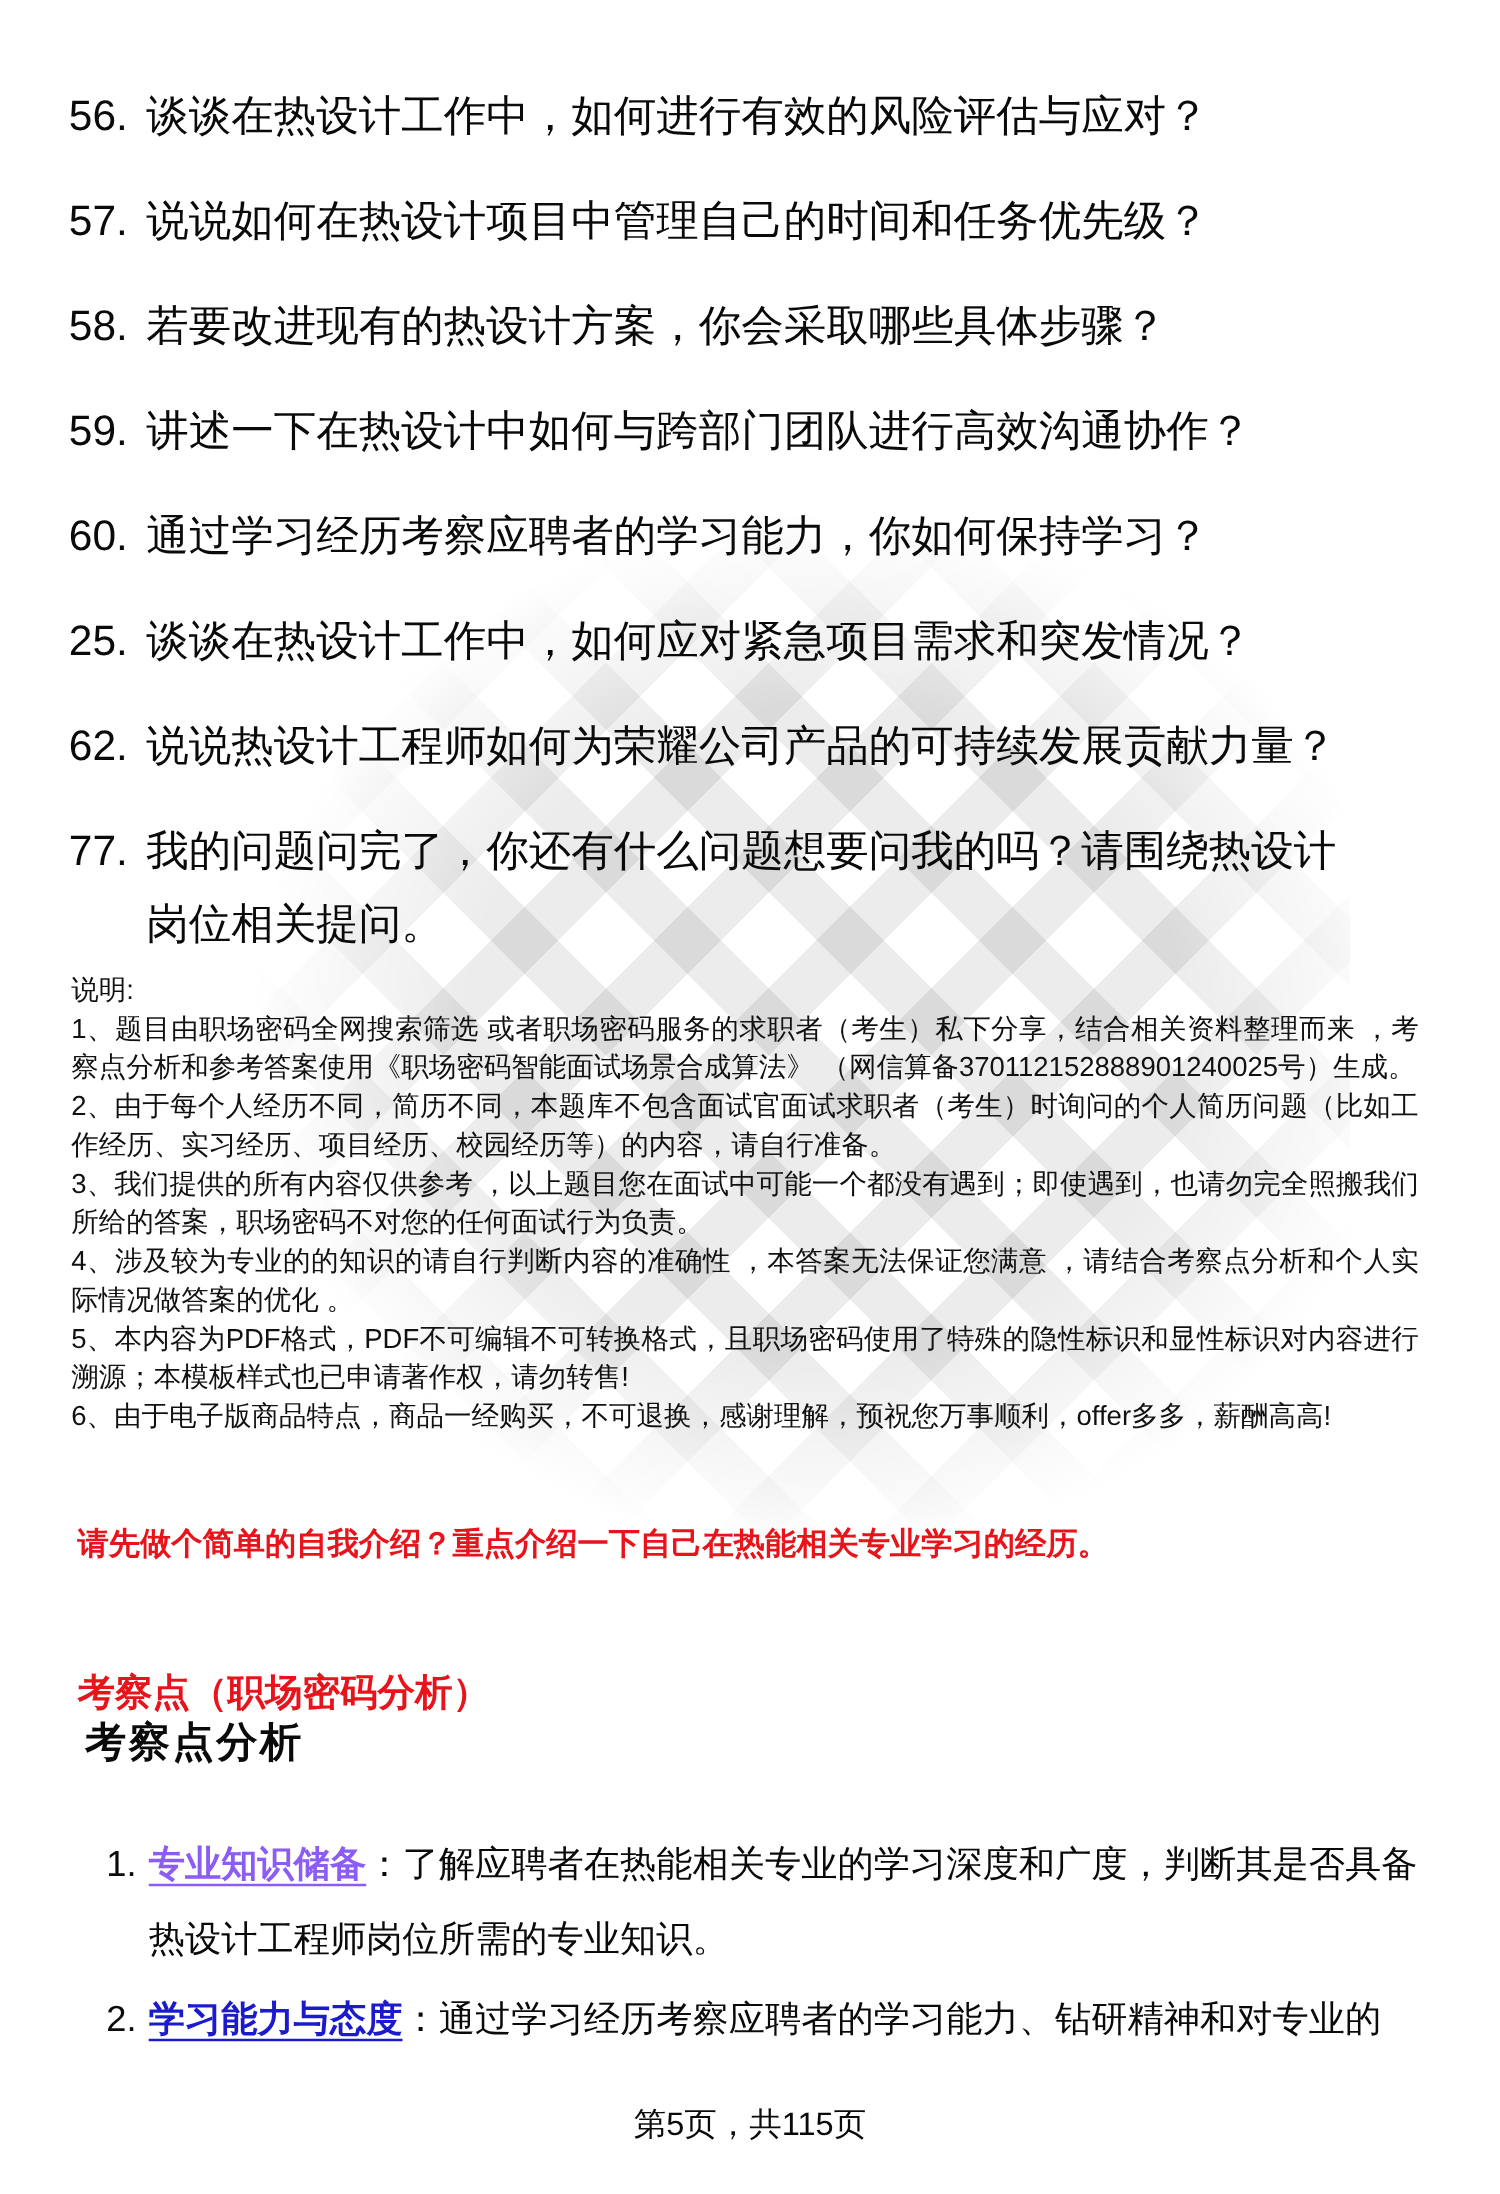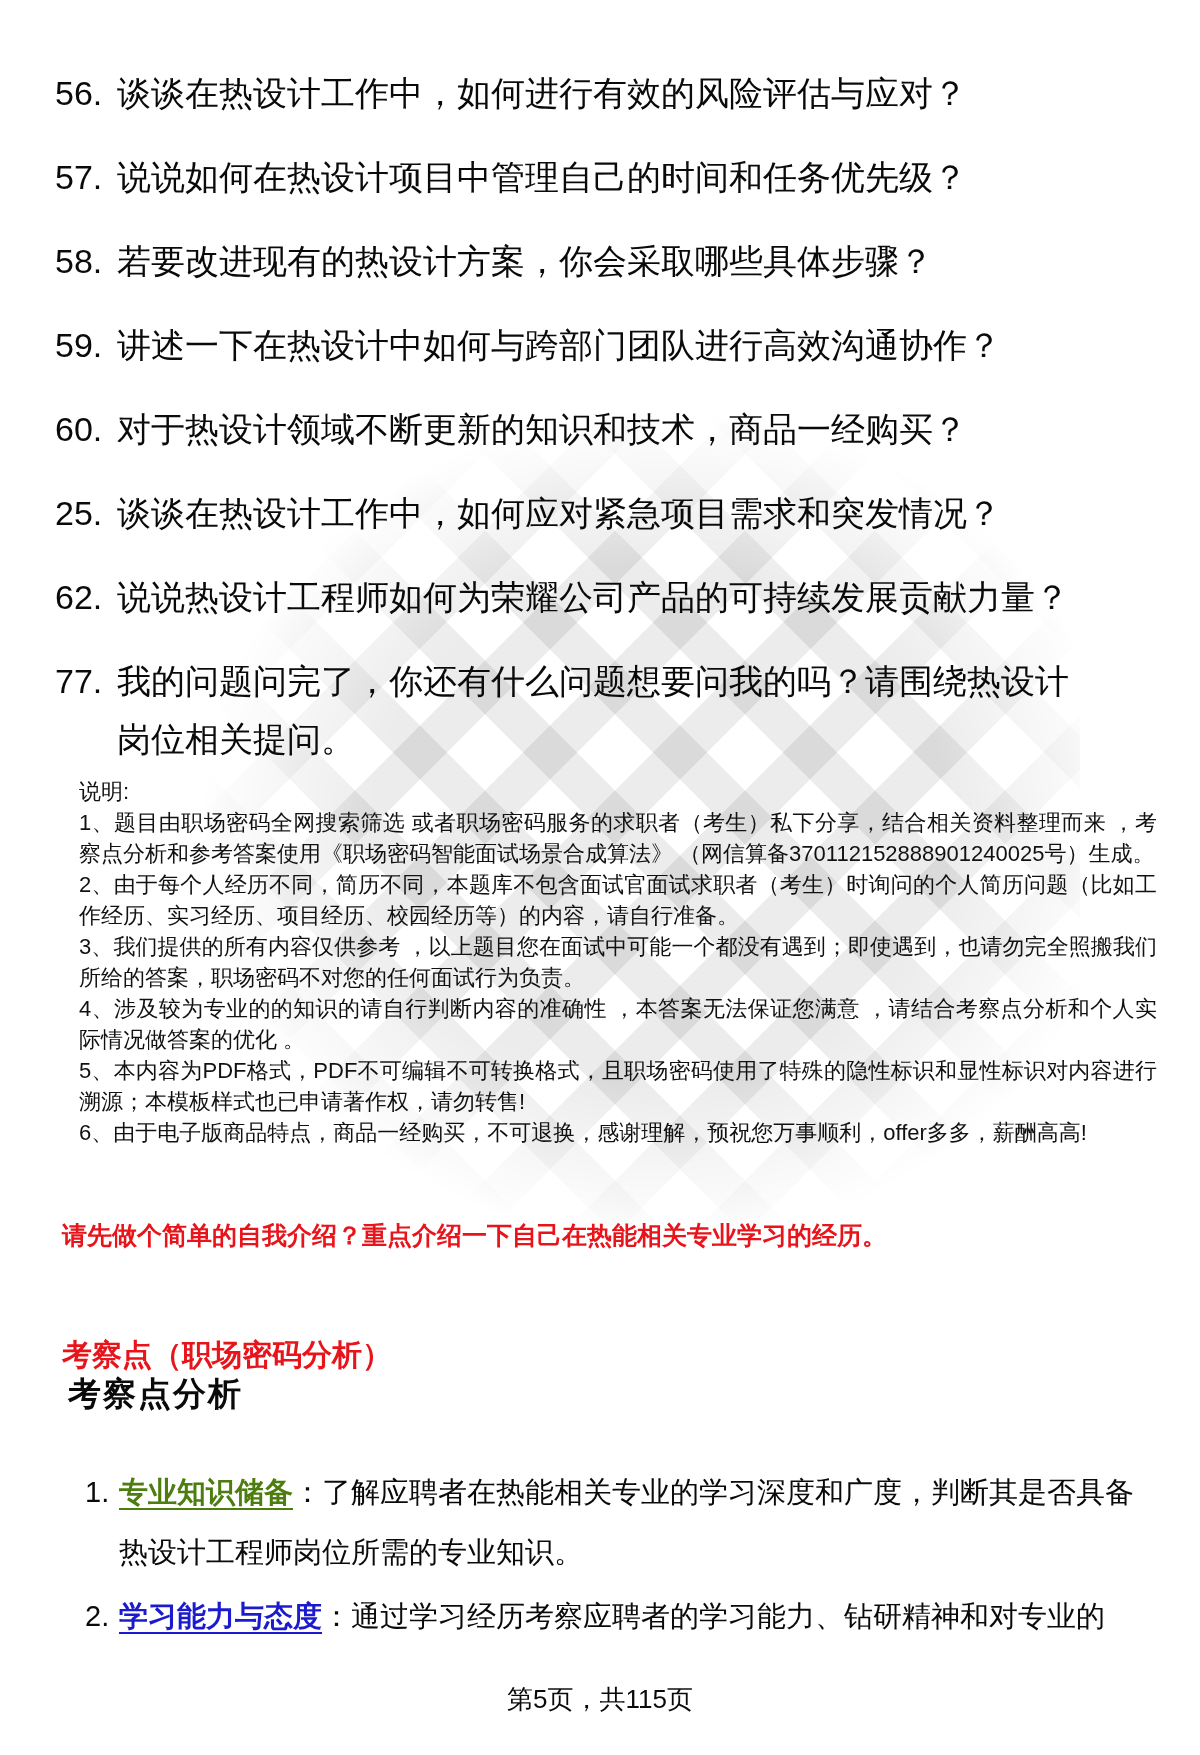--- a/index.html
+++ b/index.html
@@ -25,38 +25,38 @@
   .content{position:absolute;inset:0;z-index:1;}
 
   
   .questions{position:absolute;top:64px;left:55px;right:60px;}
   .q-row{display:flex;font-size:34px;line-height:58px;margin-bottom:26px;color:#0a0a0a;}
   .q-num{flex:0 0 62px;}
   .q-text{flex:1;max-width:980px;}
 
   
   .notes{position:absolute;top:776px;left:57px;width:1078px;
-    font-size:22px;line-height:31px;color:#111;text-align:justify;margin-left:22px;}
+    font-size:22px;line-height:31px;color:#111;text-align:justify;}
   .notes .note-line{margin:0;}
 
   
   .intro-prompt{position:absolute;top:1216px;left:62px;width:1090px;
     font-size:25px;font-weight:bold;color:#e8141b;line-height:38px;}
   .analysis-source{position:absolute;top:1288px;left:62px;width:1090px;
     font-size:30px;font-weight:bold;color:#e8141b;line-height:38px;margin-top:48px;}
 
   
   .analysis-heading{position:absolute;top:1372px;left:68px;
     font-size:33px;font-weight:bold;color:#0a0a0a;letter-spacing:2px;}
   .analysis-list{position:absolute;top:1462px;left:85px;width:1070px;}
   .a-item{display:flex;font-size:29px;line-height:60px;margin-bottom:4px;color:#0a0a0a;}
   .a-num{flex:0 0 34px;}
   .a-body{flex:1;max-width:1020px;}
   .a-label{font-weight:bold;text-decoration:underline;text-decoration-thickness:2px;text-underline-offset:6px;}
-  .a-label.red{color:#4d7c0f;font-family:Liberation Serif, serif;}
+  .a-label.red{color:#8b5cf6;font-family:Liberation Serif, serif;}
   .a-label.blue{color:#1c1acd;}
 
   
   .footer{position:absolute;top:1682px;left:0;width:100%;text-align:center;
     font-size:26px;color:#0a0a0a;}
 </style>
 </head>
 <body>
 
 <div class="page">
@@ -77,21 +77,21 @@
       <div class="q-row">
         <span class="q-num">58.</span>
         <span class="q-text">若要改进现有的热设计方案，你会采取哪些具体步骤？</span>
       </div>
       <div class="q-row">
         <span class="q-num">59.</span>
         <span class="q-text">讲述一下在热设计中如何与跨部门团队进行高效沟通协作？</span>
       </div>
       <div class="q-row">
         <span class="q-num">60.</span>
-        <span class="q-text">对于热设计领域不断更新的知识和技术，商品一经购买？</span>
+        <span class="q-text">通过学习经历考察应聘者的学习能力，你如何保持学习？</span>
       </div>
       <div class="q-row">
         <span class="q-num">25.</span>
         <span class="q-text">谈谈在热设计工作中，如何应对紧急项目需求和突发情况？</span>
       </div>
       <div class="q-row">
         <span class="q-num">62.</span>
         <span class="q-text">说说热设计工程师如何为荣耀公司产品的可持续发展贡献力量？</span>
       </div>
       <div class="q-row">

